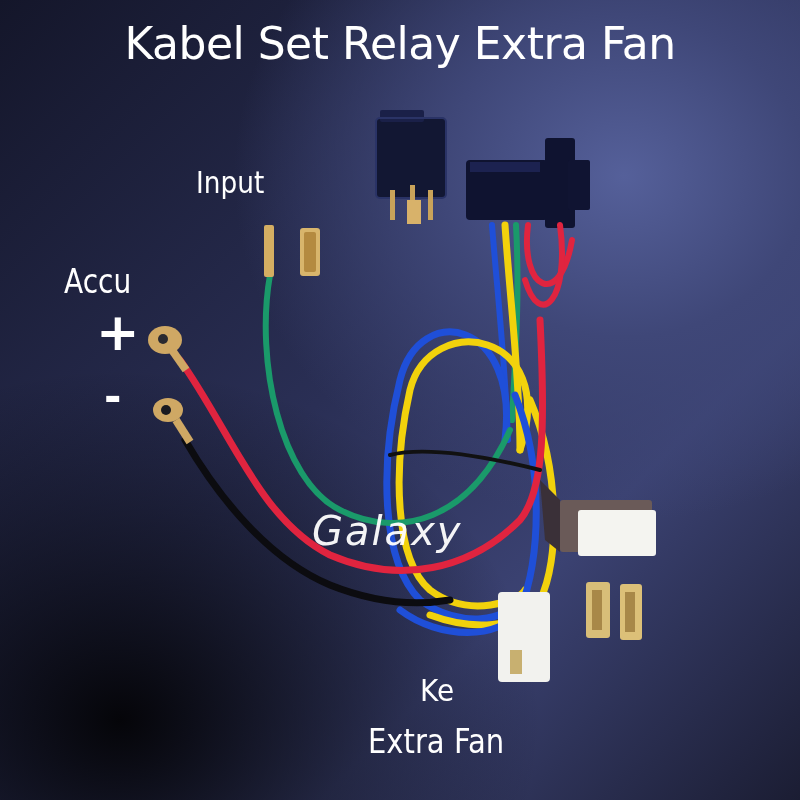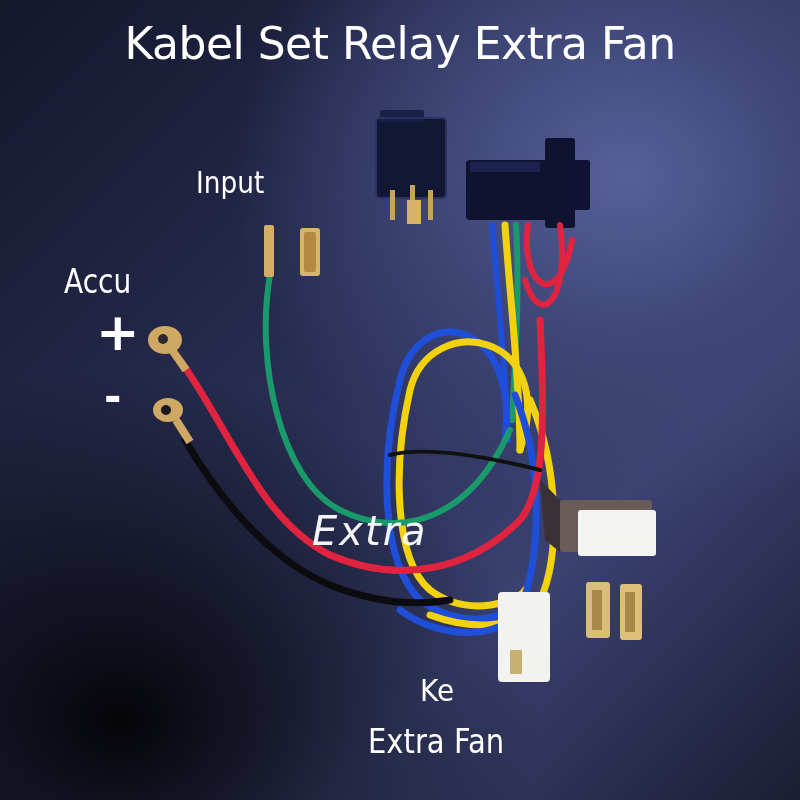--- a/index.html
+++ b/index.html
@@ -105,16 +105,16 @@
       <rect x="592" y="590" width="10" height="40" fill="#a88848"></rect>
       <rect x="625" y="592" width="10" height="40" fill="#a88848"></rect>
     </g>
   </svg>
 
   <div class="label title">Kabel Set Relay Extra Fan</div>
   <div class="label lbl-input">Input</div>
   <div class="label lbl-accu">Accu</div>
   <div class="label lbl-plus">+</div>
   <div class="label lbl-minus">-</div>
-  <div class="label lbl-watermark">Extra</div>
+  <div class="label lbl-watermark">Galaxy</div>
   <div class="label lbl-ke">Ke</div>
   <div class="label lbl-extrafan">Extra Fan</div>
 </div>
 
 </body></html>

